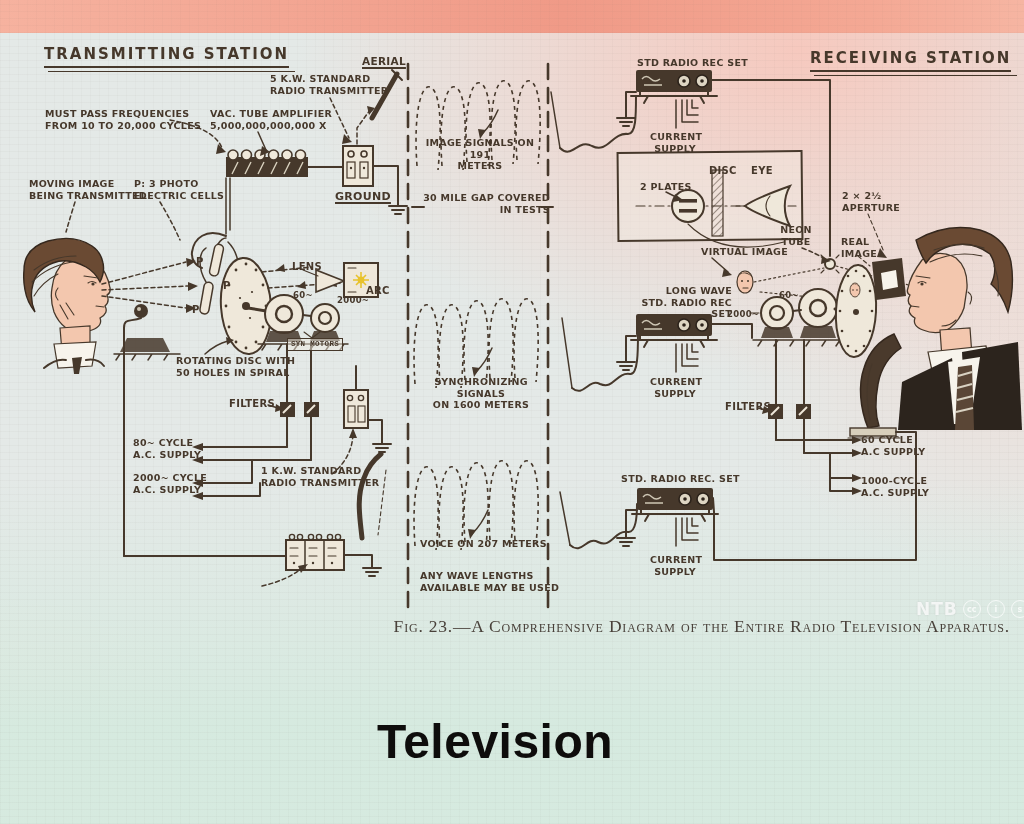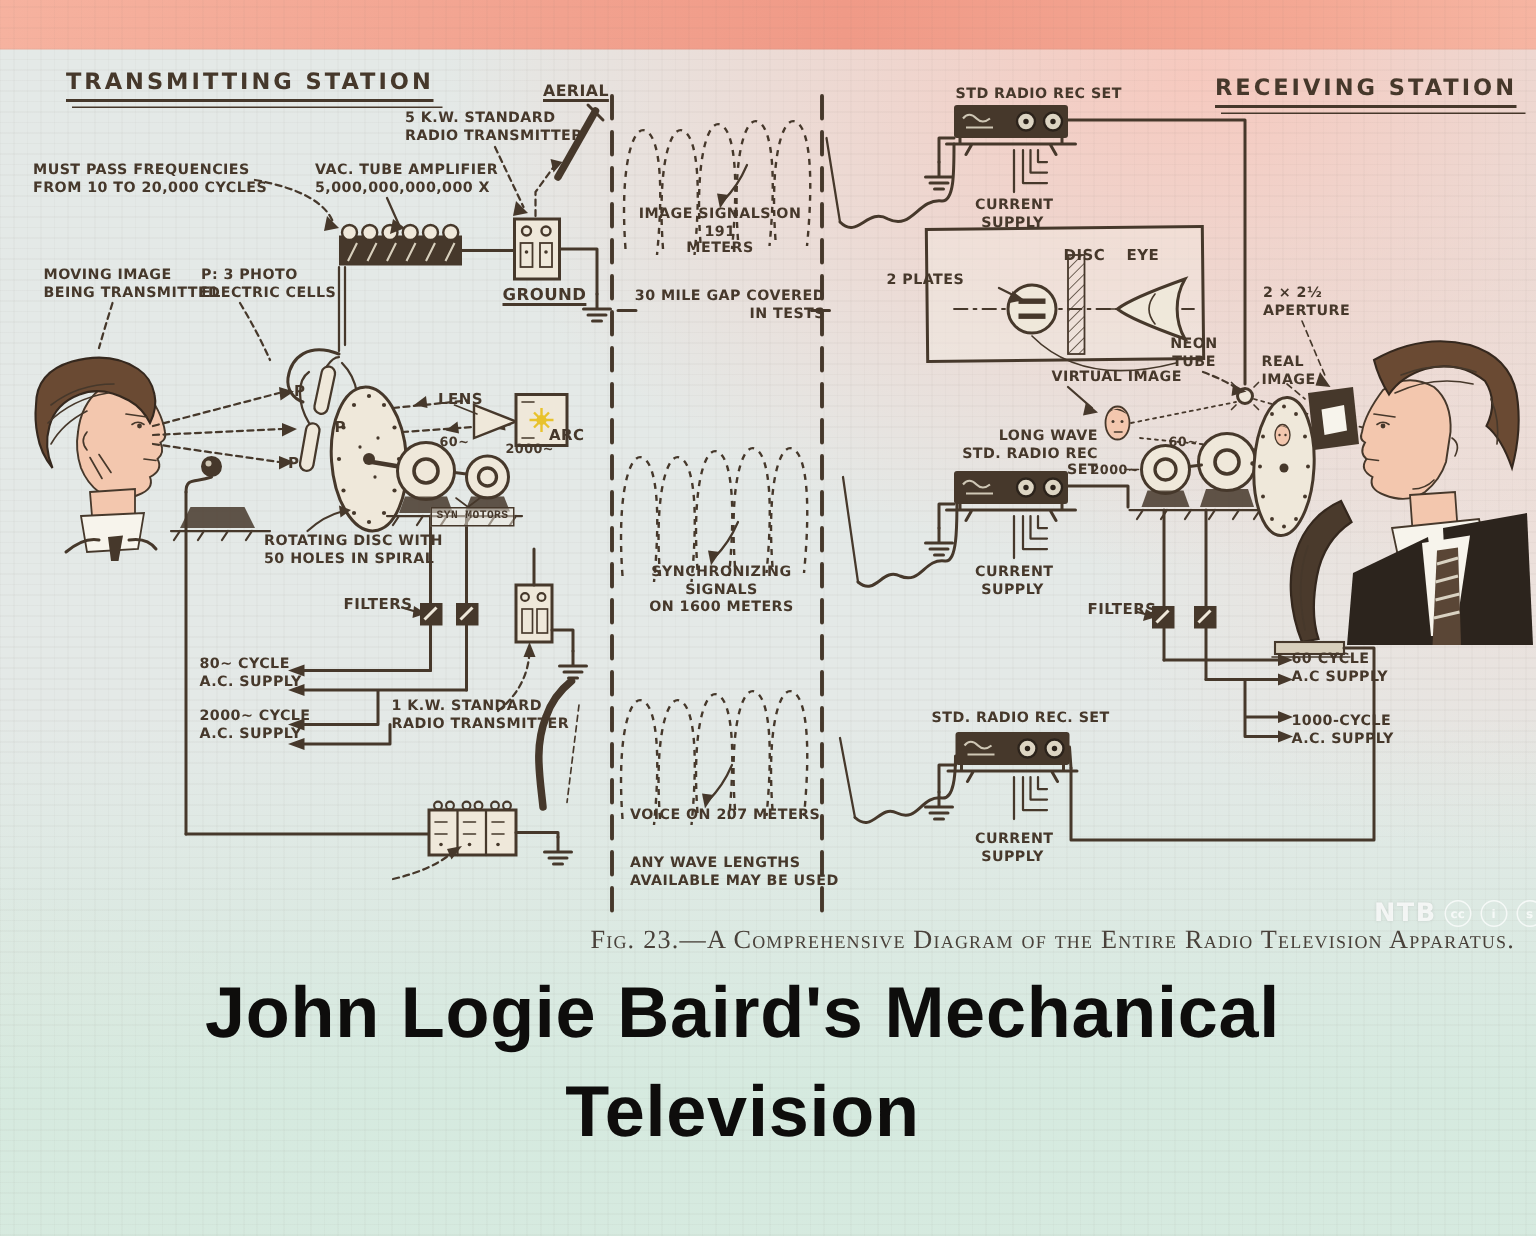--- a/index.html
+++ b/index.html
@@ -466,21 +466,21 @@
       <path class="s s2" d="M713,498 L714,512"></path>
     </g>
   </svg>
 
   <div class="labels">
       <div class="lbl hdr" style="left: 44px; top: 45px;">TRANSMITTING STATION</div>
       <div class="lbl hdr" style="left: 810px; top: 49px;">RECEIVING STATION</div>
       <div class="lbl ul" style="left: 362px; top: 55px; font-size: 10.5px;">AERIAL</div>
       <div class="lbl" style="left: 270px; top: 73px;">5 K.W. STANDARD
 RADIO TRANSMITTER</div>
-      <div class="lbl" style="left: 22px; top: 108px;">MUST PASS FREQUENCIES
+      <div class="lbl" style="left: 45px; top: 108px;">MUST PASS FREQUENCIES
 FROM 10 TO 20,000 CYCLES</div>
       <div class="lbl" style="left: 210px; top: 108px;">VAC. TUBE AMPLIFIER
 5,000,000,000,000 X</div>
       <div class="lbl" style="left: 29px; top: 178px;">MOVING IMAGE
 BEING TRANSMITTED</div>
       <div class="lbl" style="left: 134px; top: 178px;">P: 3 PHOTO
 ELECTRIC CELLS</div>
       <div class="lbl ul" style="left: 335px; top: 190px; font-size: 11px;">GROUND</div>
       <div class="lbl" style="left: 196px; top: 256px; font-size: 10px;">P</div>
       <div class="lbl" style="left: 223px; top: 280px; font-size: 10px;">P</div>
@@ -504,21 +504,21 @@
       <div class="lbl" style="left: 412px; top: 192px; width: 138px; text-align: right;">30 MILE GAP COVERED
 IN TESTS</div>
       <div class="lbl" style="left: 412px; top: 376px; width: 138px; text-align: center;">SYNCHRONIZING SIGNALS
 ON 1600 METERS</div>
       <div class="lbl" style="left: 420px; top: 538px;">VOICE ON 207 METERS</div>
       <div class="lbl" style="left: 420px; top: 570px;">ANY WAVE LENGTHS
 AVAILABLE MAY BE USED</div>
       <div class="lbl" style="left: 637px; top: 57px;">STD RADIO REC SET</div>
       <div class="lbl" style="left: 650px; top: 131px; width: 50px; text-align: center;">CURRENT
 SUPPLY</div>
-      <div class="lbl" style="left: 591px; top: 181px; text-align: center;">2 PLATES</div>
+      <div class="lbl" style="left: 640px; top: 181px; text-align: center;">2 PLATES</div>
       <div class="lbl" style="left: 709px; top: 165px; font-size: 10px;">DISC</div>
       <div class="lbl" style="left: 751px; top: 165px; font-size: 10px;">EYE</div>
       <div class="lbl" style="left: 776px; top: 224px; width: 40px; text-align: center;">NEON
 TUBE</div>
       <div class="lbl" style="left: 701px; top: 246px;">VIRTUAL IMAGE</div>
       <div class="lbl" style="left: 842px; top: 190px;">2 × 2½
 APERTURE</div>
       <div class="lbl" style="left: 841px; top: 236px;">REAL
 IMAGE</div>
       <div class="lbl" style="left: 628px; top: 285px; width: 104px; text-align: right;">LONG WAVE
@@ -531,21 +531,20 @@
       <div class="lbl" style="left: 861px; top: 434px;">60  CYCLE
 A.C SUPPLY</div>
       <div class="lbl" style="left: 861px; top: 475px;">1000-CYCLE
 A.C. SUPPLY</div>
       <div class="lbl" style="left: 621px; top: 473px;">STD. RADIO REC. SET</div>
       <div class="lbl" style="left: 650px; top: 554px; width: 50px; text-align: center;">CURRENT
 SUPPLY</div>
     </div>
 
   <div class="caption">Fig. 23.—A Comprehensive Diagram of the Entire Radio Television Apparatus.</div>
-  <div class="title l1">John Logie Baird's Mechanical</div>
   <div class="title l2">Television</div>
 
   <div class="wm">
     <span class="brand">NTB</span>
     <span class="icons" style="display:flex;gap:6px;">
         <span class="ic">cc</span>
         <span class="ic">i</span>
         <span class="ic">s</span>
       </span>
   </div>

